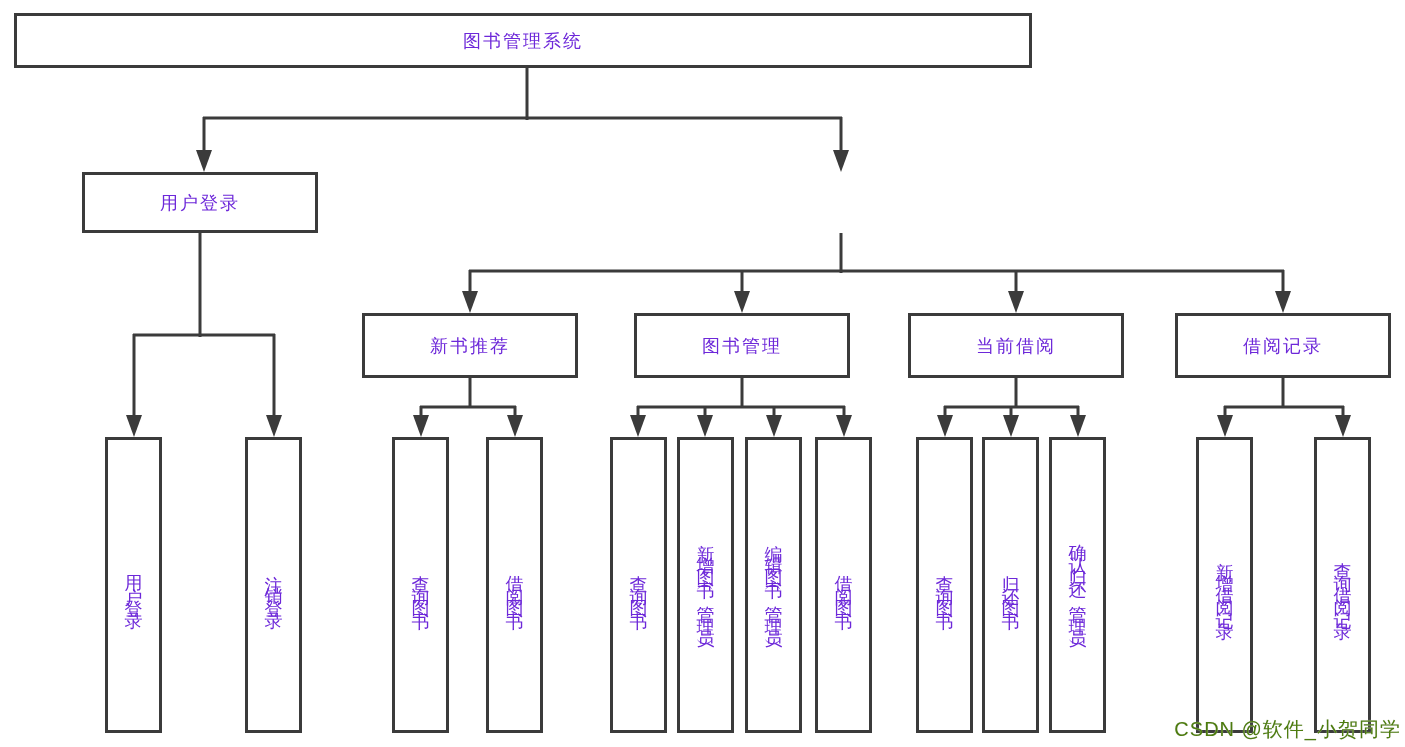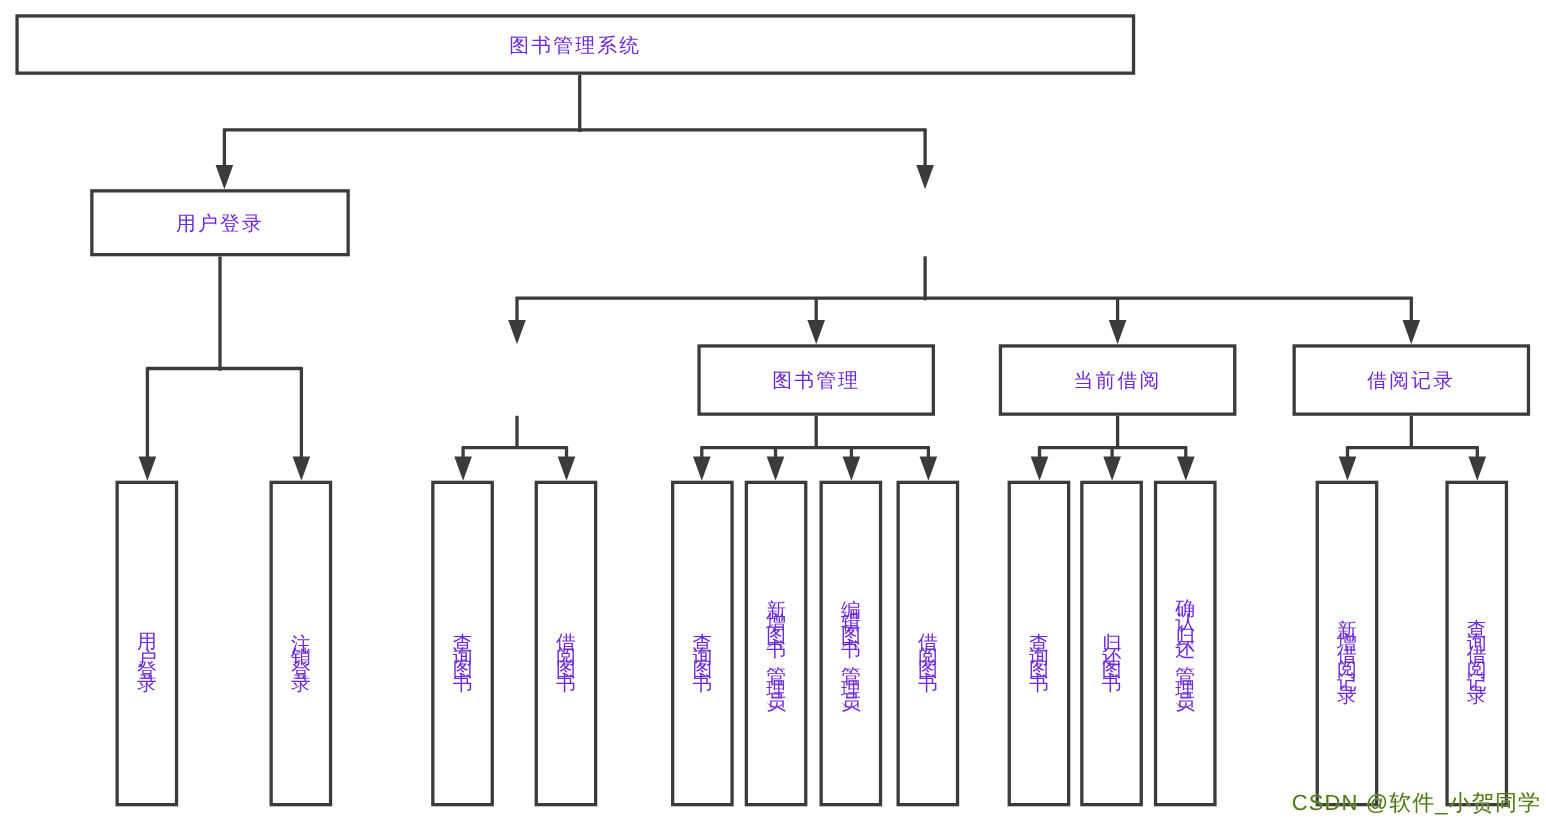--- a/index.html
+++ b/index.html
@@ -151,20 +151,23 @@
   </svg>
 
   <div class="box root">
     <span class="hlabel">图书管理系统</span>
   </div>
 
   <div class="box l2a">
     <span class="hlabel">用户登录</span>
   </div>
 
+  <div class="box l3 l3a">
+    <span class="hlabel">新书推荐</span>
+  </div>
   <div class="box l3 l3b">
     <span class="hlabel">图书管理</span>
   </div>
   <div class="box l3 l3d">
     <span class="hlabel">借阅记录</span>
   </div>
   <div class="box l3 l3c">
     <span class="hlabel">当前借阅</span>
   </div>
 

